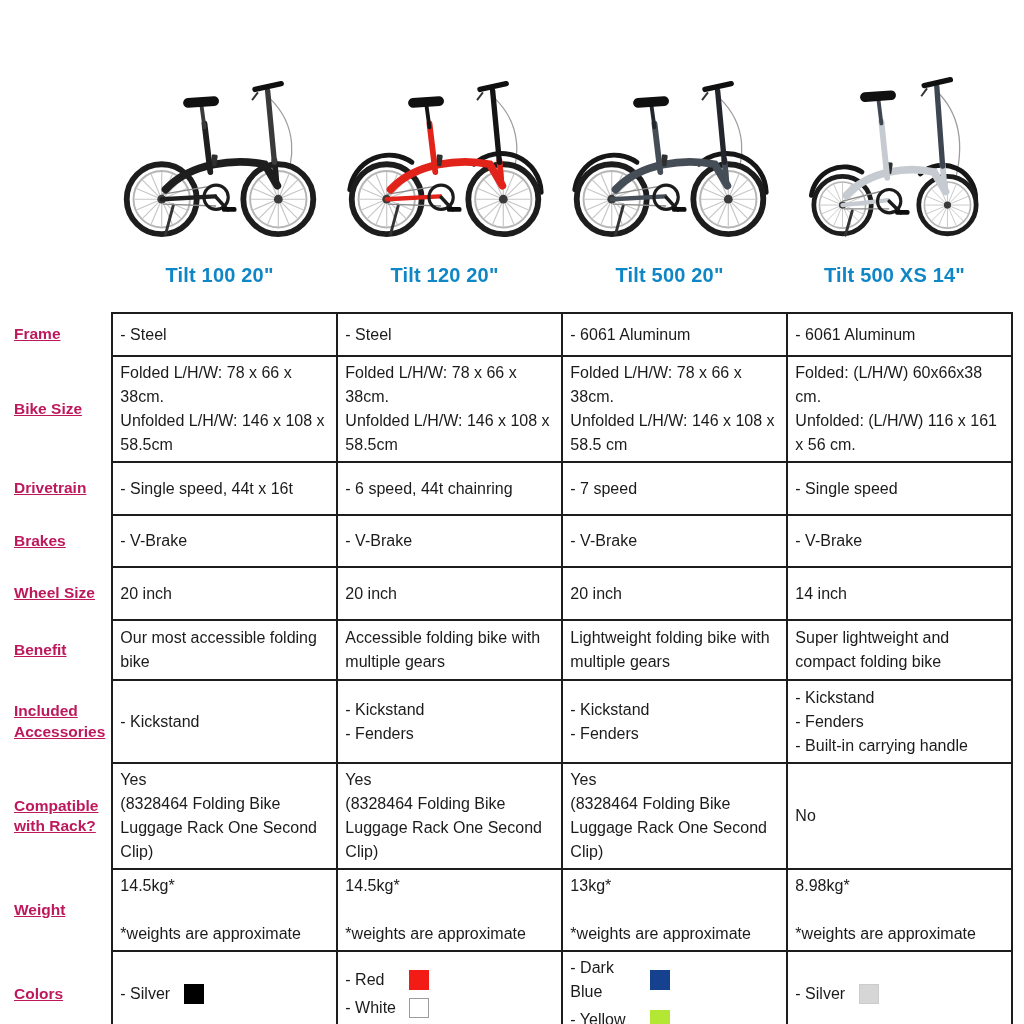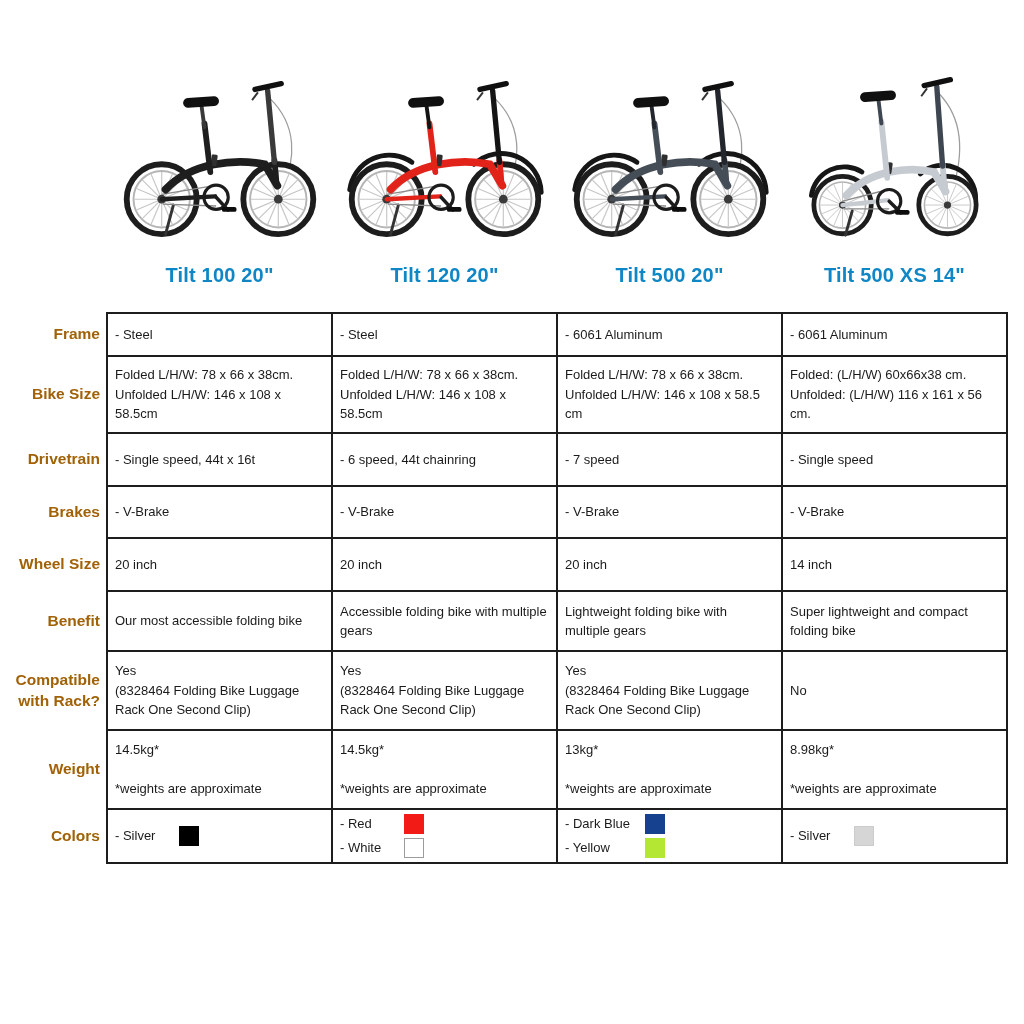--- a/index.html
+++ b/index.html
@@ -25,26 +25,26 @@
   .bike .cable{fill:none;stroke:#9d9d9d;stroke-width:1.3;}
   .bike .fender{fill:none;stroke:#161616;stroke-width:5;stroke-linecap:round;}
   .bike .hinge{fill:#2f2f2f;}
   
   .headers{position:absolute;left:107px;top:264px;width:900px;
     display:grid;grid-template-columns:repeat(4,225px);}
   .headers .pname{text-align:center;font-weight:bold;font-size:20px;letter-spacing:.2px;}
   
   table.spec{position:absolute;left:8px;top:312px;border-collapse:collapse;table-layout:fixed;}
   table.spec th.rowlabel{
-    border:none;font-weight:bold;font-size:15.5px;color:#a16207;
-    text-align:right;vertical-align:middle;padding:0 6px;line-height:1.3;
+    border:none;font-weight:bold;font-size:15.5px;color:#be185d;
+    text-align:left;vertical-align:middle;padding:0 6px;line-height:1.3;text-decoration:underline;
   }
   table.spec td{
     border:2px solid #1d1d1d;vertical-align:middle;
-    font-size:13px;line-height:1.5;padding:4px 7px;
+    font-size:16px;line-height:1.5;padding:4px 7px;
   }
   .cellv{white-space:pre-line;}
   .colorlines{display:flex;flex-direction:column;gap:4px;}
   .colorline{display:flex;align-items:center;}
   .colorline .clabel{flex:0 0 64px;}
   .swatch{width:20px;height:20px;border:1px solid transparent;box-sizing:border-box;flex:0 0 auto;}
 </style>
 </head>
 <body>
 
@@ -277,20 +277,39 @@
             <div class="cellv">Accessible folding bike with multiple gears</div>
           </td>
       <td>
             <div class="cellv">Lightweight folding bike with multiple gears</div>
           </td>
       <td>
             <div class="cellv">Super lightweight and compact folding bike</div>
           </td>
     </tr>
 
+    <tr style="height:83px">
+      <th class="rowlabel">Included Accessories</th>
+      <td>
+            <div class="cellv">- Kickstand</div>
+          </td>
+      <td>
+            <div class="cellv">- Kickstand
+- Fenders</div>
+          </td>
+      <td>
+            <div class="cellv">- Kickstand
+- Fenders</div>
+          </td>
+      <td>
+            <div class="cellv">- Kickstand
+- Fenders
+- Built-in carrying handle</div>
+          </td>
+    </tr>
 
     <tr style="height:79px">
       <th class="rowlabel">Compatible with Rack?</th>
       <td>
             <div class="cellv">Yes
 (8328464 Folding Bike Luggage Rack One Second Clip)</div>
           </td>
       <td>
             <div class="cellv">Yes
 (8328464 Folding Bike Luggage Rack One Second Clip)</div>

